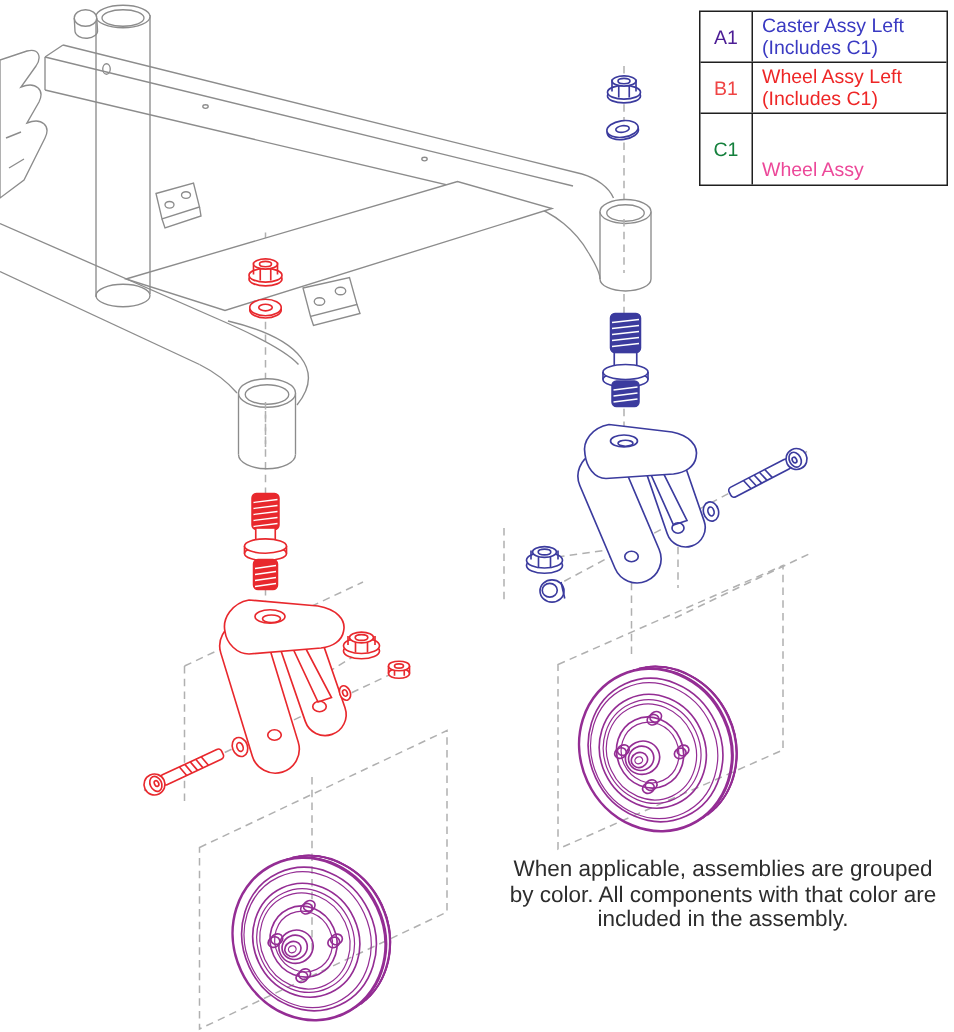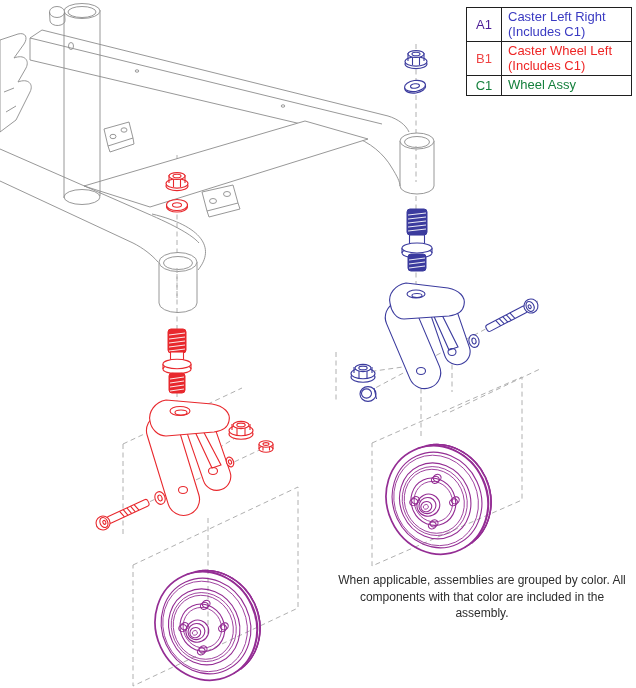--- a/index.html
+++ b/index.html
@@ -6,21 +6,21 @@
   #stage{position:relative;width:636px;height:688px;background:#fff;overflow:hidden;}
   
   #legend{position:absolute;left:466px;top:7px;width:164px;border:1.6px solid #1f1f1f;border-collapse:collapse;background:#fff;}
   #legend .lrow{display:grid;grid-template-columns:35px 1fr;border-top:1.6px solid #1f1f1f;}
   #legend .lrow:first-child{border-top:none;}
   #legend .lcode{border-right:1.6px solid #1f1f1f;display:flex;align-items:center;justify-content:center;
     font-size:13px;padding:2px 0;}
   #legend .llabel{font-size:13px;line-height:14.5px;padding:2px 2px 2px 6px;display:flex;align-items:center;}
   
   #note{position:absolute;left:333px;top:572px;width:298px;text-align:center;
-    font-size:12px;line-height:16.5px;color:#2d2d2d;}
+    font-size:15px;line-height:16.5px;color:#2d2d2d;}
   
   svg{position:absolute;left:0;top:0;}
   .sG{stroke:var(--frame);fill:none;stroke-width:0.9;}
   .sGf{stroke:var(--frame);fill:#fff;stroke-width:0.9;}
   .sD{stroke:var(--dash);fill:none;stroke-width:1;stroke-dasharray:5 3.5;}
   .sR{stroke:var(--red);fill:none;stroke-width:1.1;}
   .sRf{stroke:var(--red);fill:#fff;stroke-width:1.1;}
   .fR{fill:var(--red);stroke:var(--red);stroke-width:1;}
   .sB{stroke:var(--blue);fill:none;stroke-width:1.1;}
   .sBf{stroke:var(--blue);fill:#fff;stroke-width:1.1;}
@@ -296,27 +296,27 @@
     <use href="#wheelproto" transform="translate(206,626) rotate(-25)"></use>
   </g>
   <g>
     <use href="#wheelproto" transform="translate(437,500) rotate(-25)"></use>
   </g>
 </svg>
 
 <div id="legend">
   <div class="lrow">
     <div class="lcode" style="color: #4c1d95; text-align: center;">A1</div>
-    <div class="llabel" style="color: rgb(58, 58, 194);">Caster Left Right (Includes C1)</div>
+    <div class="llabel" style="color: rgb(58, 58, 194);">Caster Assy Left (Includes C1)</div>
   </div>
   <div class="lrow">
     <div class="lcode" style="color: #ef4444;">B1</div>
-    <div class="llabel" style="color: rgb(238, 38, 38);">Caster Wheel Left (Includes C1)</div>
+    <div class="llabel" style="color: rgb(238, 38, 38);">Wheel Assy Left (Includes C1)</div>
   </div>
   <div class="lrow">
     <div class="lcode" style="color: #15803d;">C1</div>
-    <div class="llabel" style="color: #15803d;">Wheel Assy</div>
+    <div class="llabel" style="color: #ec4899; margin-top: 28px;">Wheel Assy</div>
   </div>
 </div>
 
 <div id="note">When applicable, assemblies are grouped by color. All components with that color are included in the assembly.</div>
 
 </div>
 
 </body></html>

